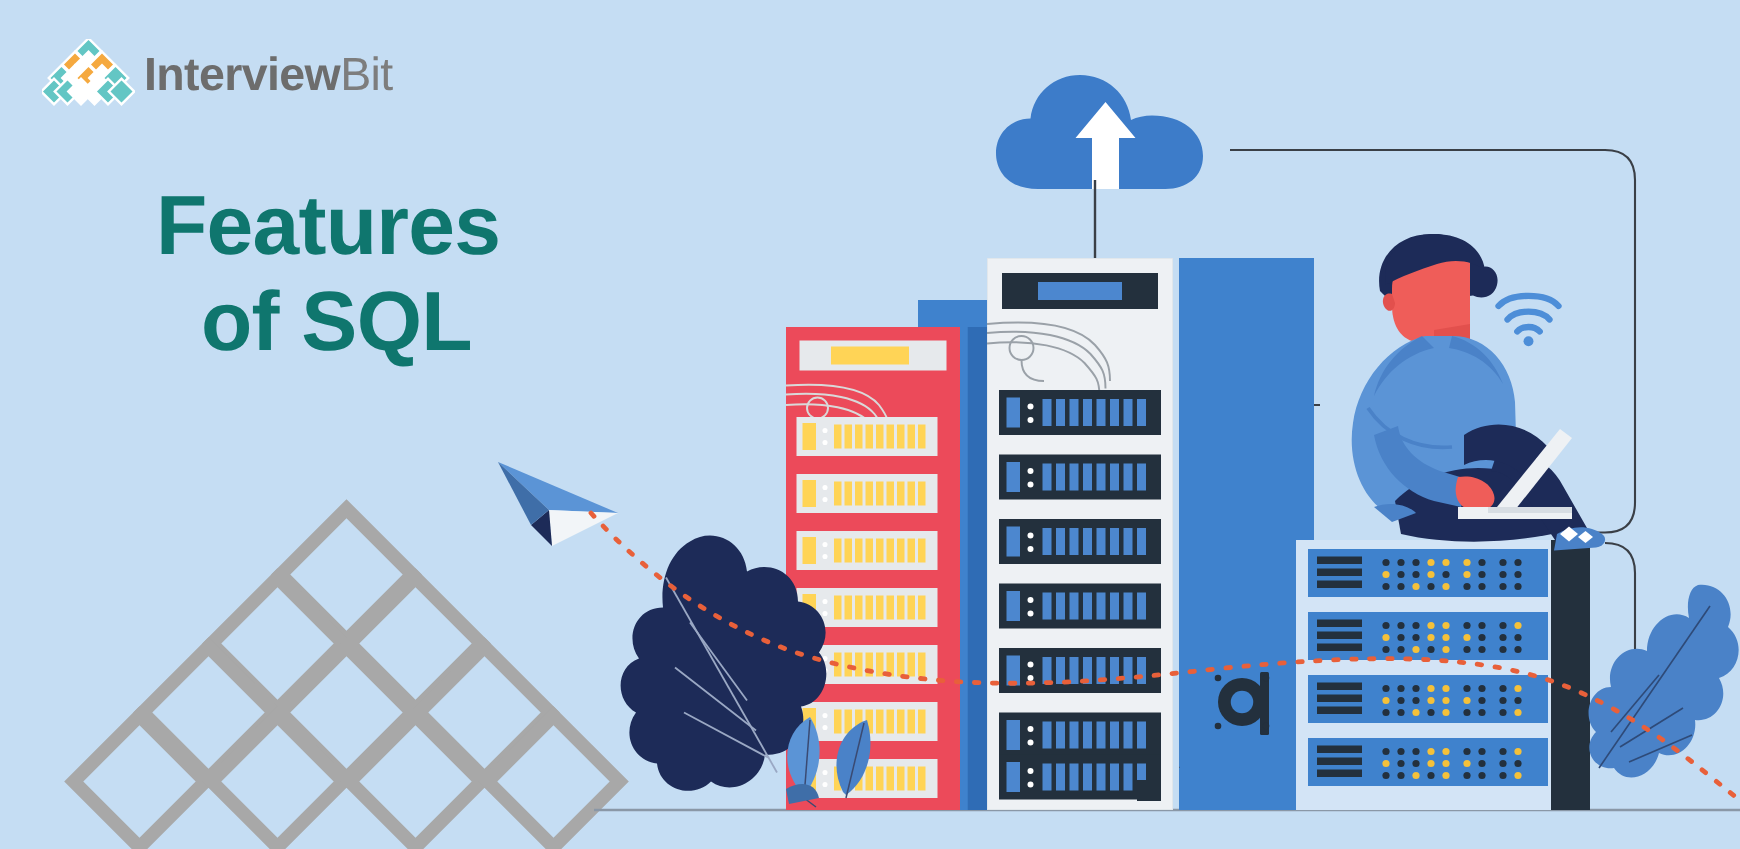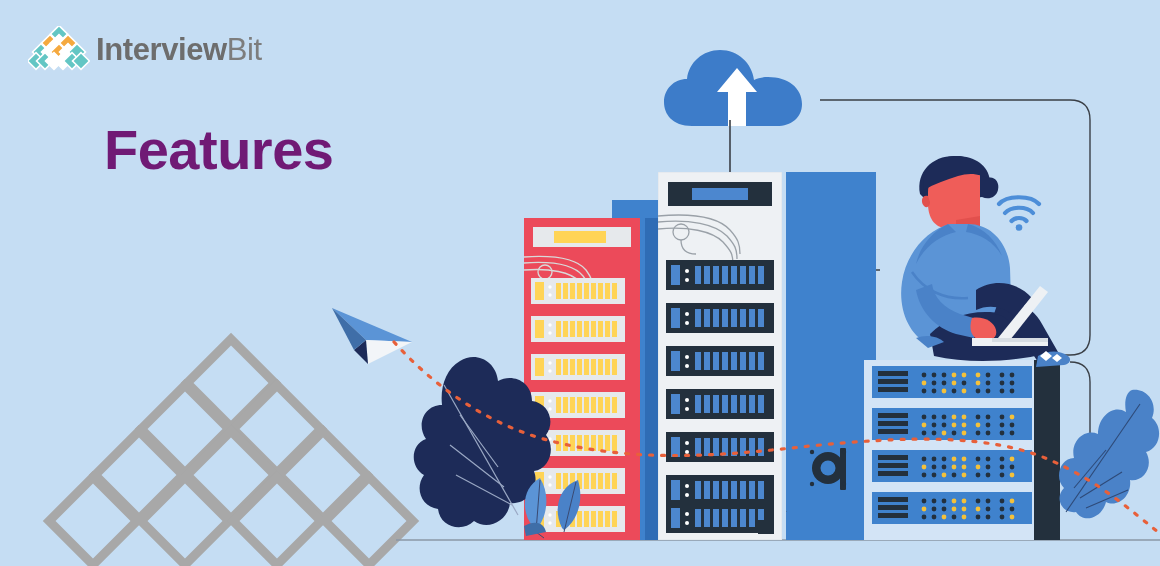--- a/index.html
+++ b/index.html
@@ -18,21 +18,21 @@
   #logo-text{
     font-size:31px;font-weight:bold;letter-spacing:-0.4px;
     color:#6d6d6d;line-height:1;white-space:nowrap;
     font-family:"Liberation Sans", sans-serif;
   }
   #logo-text .thin{font-weight:normal;color:#7d7d7d;}
 
   
   #headline{
     left:104px;top:118px;width:420px;
-    color:#701a75;
+    color:#0f766e;
     font-size:56px;font-weight:bold;line-height:1.14;
     letter-spacing:-0.5px;
     font-family:"Liberation Sans", sans-serif;
   }
   #headline .l2{display:block;padding-left:30px;}
 </style>
 </head>
 <body>
 
 <div id="stage">
@@ -654,15 +654,16 @@
         <rect x="29" y="29" width="12" height="12" transform="rotate(45 35 35)" fill="#ffffff"></rect>
         <rect x="38" y="29" width="12" height="12" transform="rotate(45 44 35)" fill="#63c6c4"></rect>
         <rect x="47" y="29" width="12" height="12" transform="rotate(45 53 35)" fill="#63c6c4"></rect>
       </g>
     </svg>
     <div id="logo-text"><span>Interview</span><span class="thin">Bit</span></div>
   </div>
 
   <div id="headline" class="abs">
     <span>Features</span>
+    <span class="l2">of SQL</span>
   </div>
 
 </div>
 
 </body></html>

